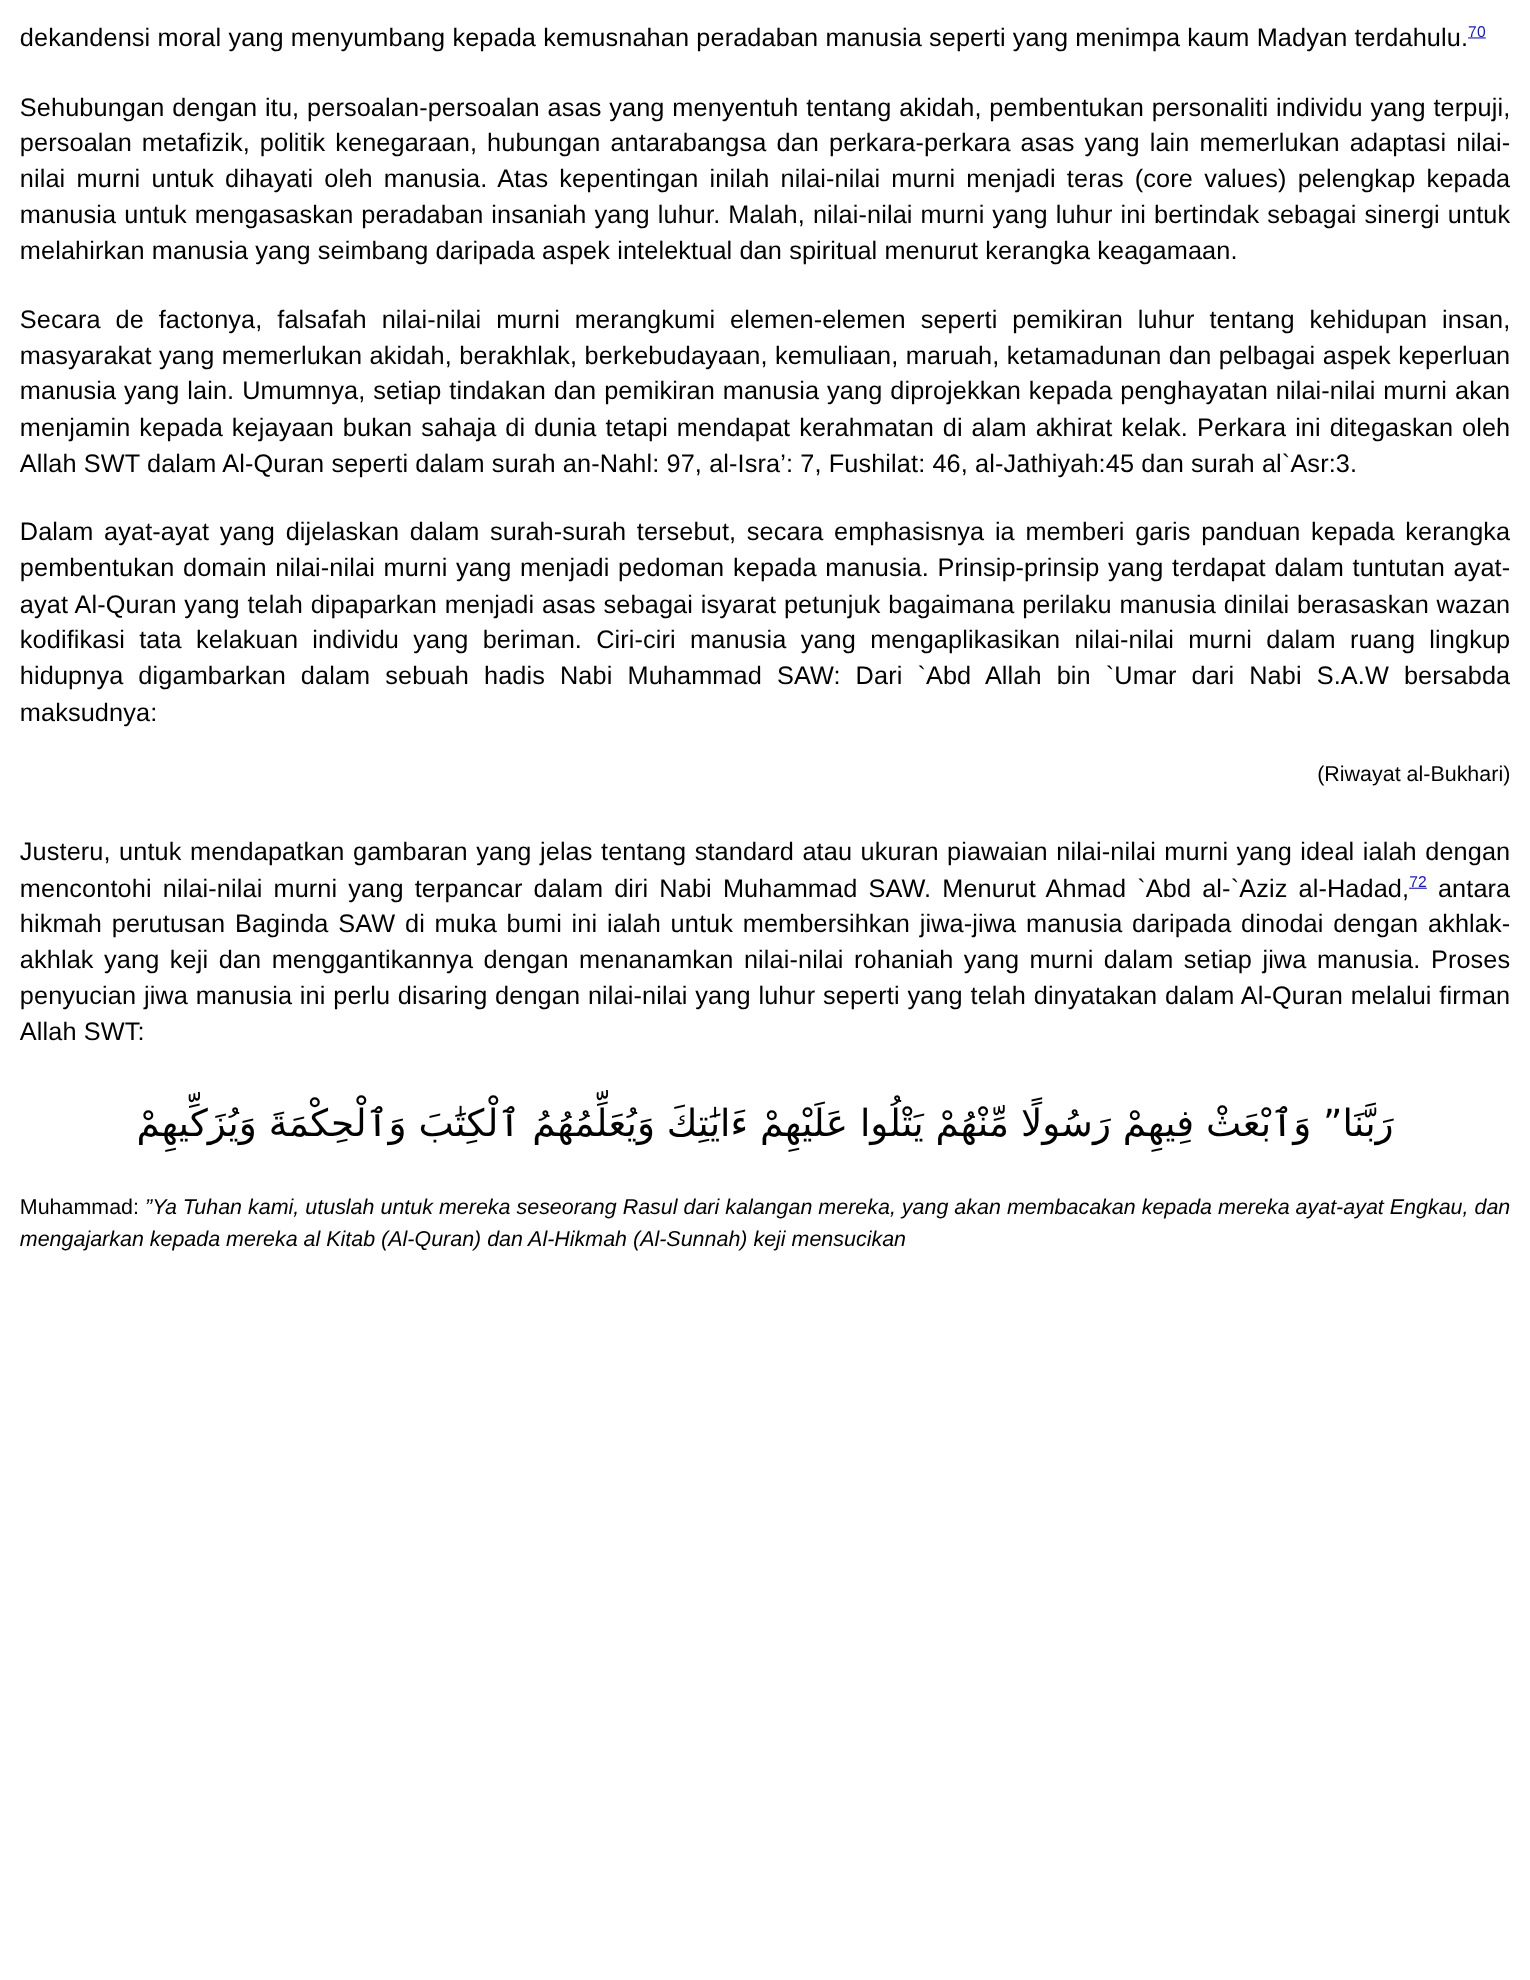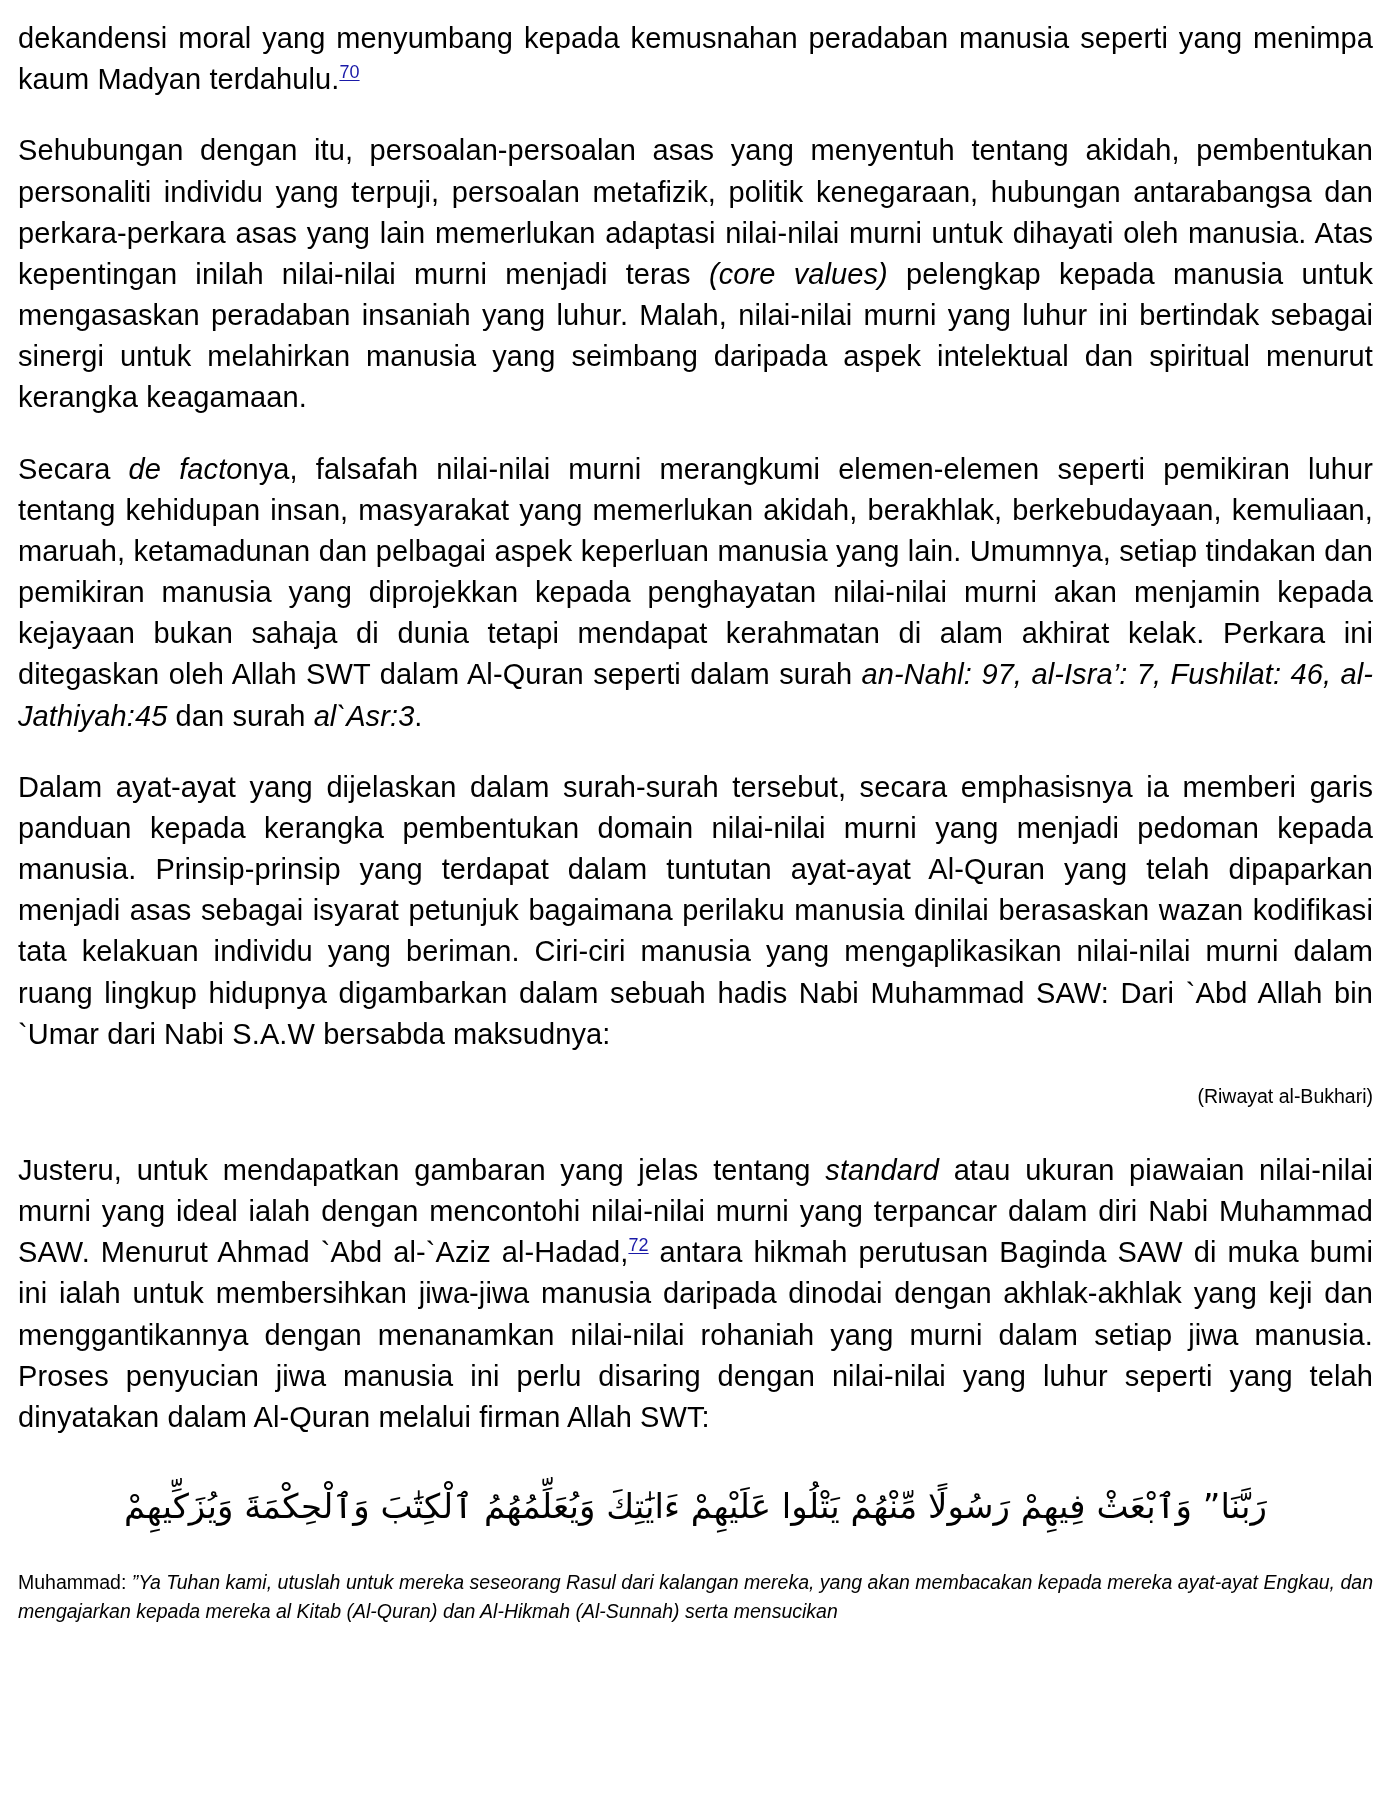--- a/index.html
+++ b/index.html
@@ -14,30 +14,30 @@
     color: #000000;
   }
   .page {
     box-sizing: border-box;
     width: 1391px;
     min-height: 1800px;
     padding: 18px 18px 10px 18px;
   }
   p.body-par {
     margin: 0 0 30px 0;
-    font-size: 29px;
+    font-size: 23px;
     line-height: 1.42;
     text-align: justify;
     text-justify: inter-word;
     letter-spacing: 0.1px;
   }
   p.body-par:last-of-type {
     margin-bottom: 0;
   }
-  .italic { font-style: italic; }
+  .italic { }
   sup.fn {
     font-size: 0.62em;
     vertical-align: super;
     line-height: 0;
   }
   sup.fn .lnk {
     color: #1a1aa8;
     text-decoration: underline;
   }
   .quote-hadith {
@@ -94,15 +94,15 @@
 
 
   <div class="riwayat">(Riwayat al-Bukhari)</div>
 
   <p class="body-par" id="par-5">Justeru, untuk mendapatkan gambaran yang jelas tentang <span class="italic">standard</span> atau ukuran piawaian nilai-nilai murni yang ideal ialah dengan mencontohi nilai-nilai murni yang terpancar dalam diri Nabi Muhammad SAW. Menurut Ahmad `Abd al-`Aziz al-Hadad,<sup class="fn"><span class="lnk">72</span></sup> antara hikmah perutusan Baginda SAW di muka bumi ini ialah untuk membersihkan jiwa-jiwa manusia daripada dinodai dengan akhlak-akhlak yang keji dan menggantikannya dengan menanamkan nilai-nilai rohaniah yang murni dalam setiap jiwa manusia. Proses penyucian jiwa manusia ini perlu disaring dengan nilai-nilai yang luhur seperti yang telah dinyatakan dalam Al-Quran melalui firman Allah SWT:</p>
 
   <div class="arabic-block">
     <span class="arabic-line-1">رَبَّنَا” وَٱبْعَثْ فِيهِمْ رَسُولًا مِّنْهُمْ يَتْلُوا عَلَيْهِمْ ءَايَٰتِكَ وَيُعَلِّمُهُمُ ٱلْكِتَٰبَ وَٱلْحِكْمَةَ وَيُزَكِّيهِمْ</span>
   </div>
 
-  <p class="maksud" id="translation"><span class="lead">Muhammad: </span><span>”Ya Tuhan kami, utuslah untuk mereka seseorang Rasul dari kalangan mereka, yang akan membacakan kepada mereka ayat-ayat Engkau, dan mengajarkan kepada mereka al Kitab (Al-Quran) dan Al-Hikmah (Al-Sunnah) serta mensucikan</span></p>
+  <p class="maksud" id="translation"><span class="lead">Muhammad: </span><span>”Ya Tuhan kami, utuslah untuk mereka seseorang Rasul dari kalangan mereka, yang akan membacakan kepada mereka ayat-ayat Engkau, dan mengajarkan kepada mereka al Kitab (Al-Quran) dan Al-Hikmah (Al-Sunnah) keji mensucikan</span></p>
 
 </div>
 
 </body></html>

